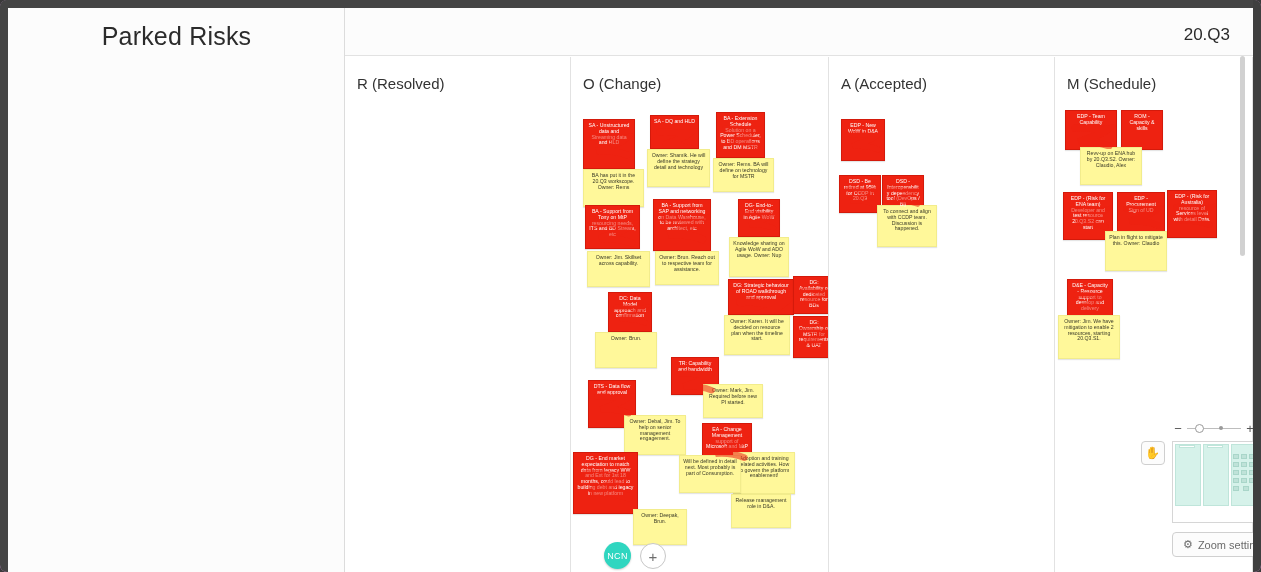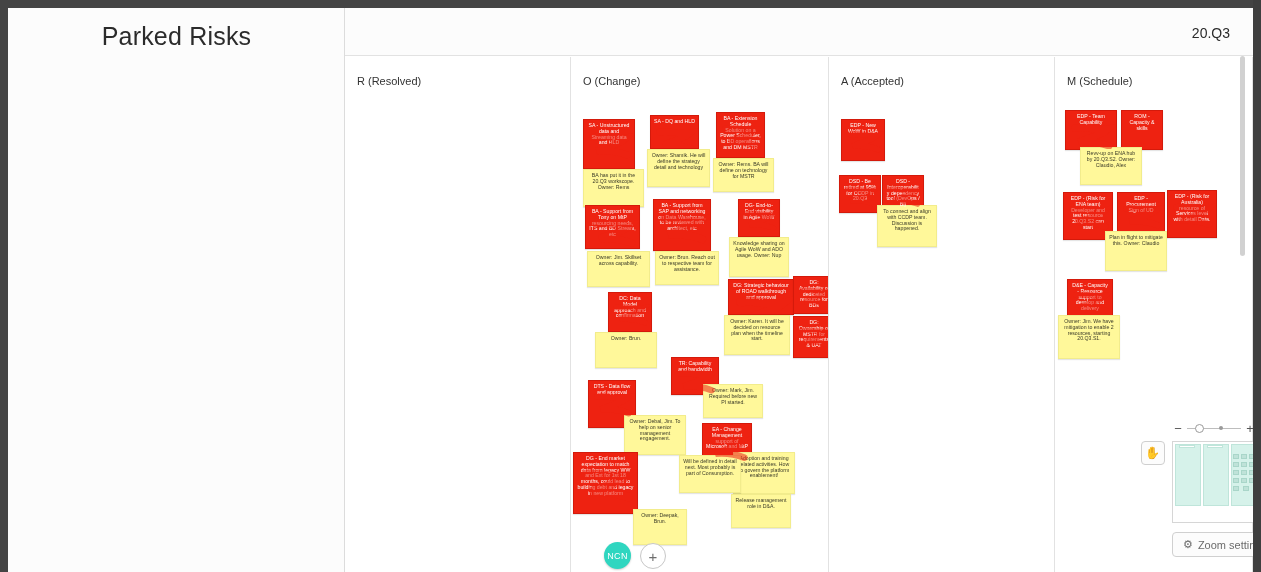--- a/index.html
+++ b/index.html
@@ -7,20 +7,21 @@
   html, body {
     margin: 0; padding: 0;
     background: #3a3a3a;
     font-family: "Liberation Sans", sans-serif;
   }
   #app {
     position: relative;
     width: 1261px; height: 572px;
     overflow: hidden;
     background: #f0abfc;
+    border-radius: 7px;
   }
 
   
   .chrome-top {
     position: absolute; left: 0; top: 0;
     width: 1261px; height: 8px;
     background: #444444;
   }
   .chrome-left {
     position: absolute; left: 0; top: 0;
@@ -75,36 +76,36 @@
     left: 0; top: 11px;
     width: 908px;
     text-align: center;
     font-size: 25px;
     color: #2b2b2b;
     font-weight: 400;
   }
   .roam-quarter {
     position: absolute;
     right: 23px; top: 17px;
-    font-size: 14px;
+    font-size: 17px;
     color: #2b2b2b;
   }
 
   
   .col {
     position: absolute;
     top: 49px;
     height: 515px;
     border-right: 1px solid #e2e2e2;
     background: #ffffff;
   }
   .col-header {
     position: absolute;
     left: 12px; top: 18px;
-    font-size: 11px;
+    font-size: 15px;
     color: #333333;
     font-weight: 400;
     white-space: nowrap;
   }
   .col-canvas {
     position: absolute;
     left: 0; top: 0; right: 0; bottom: 0;
     overflow: hidden;
   }
 

